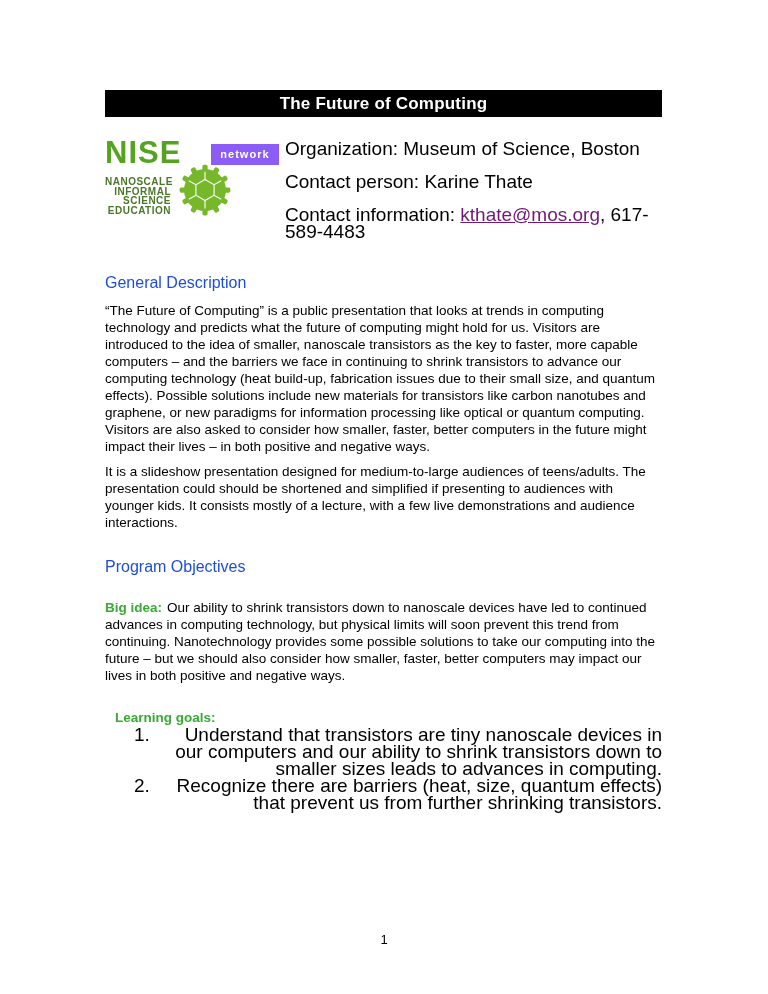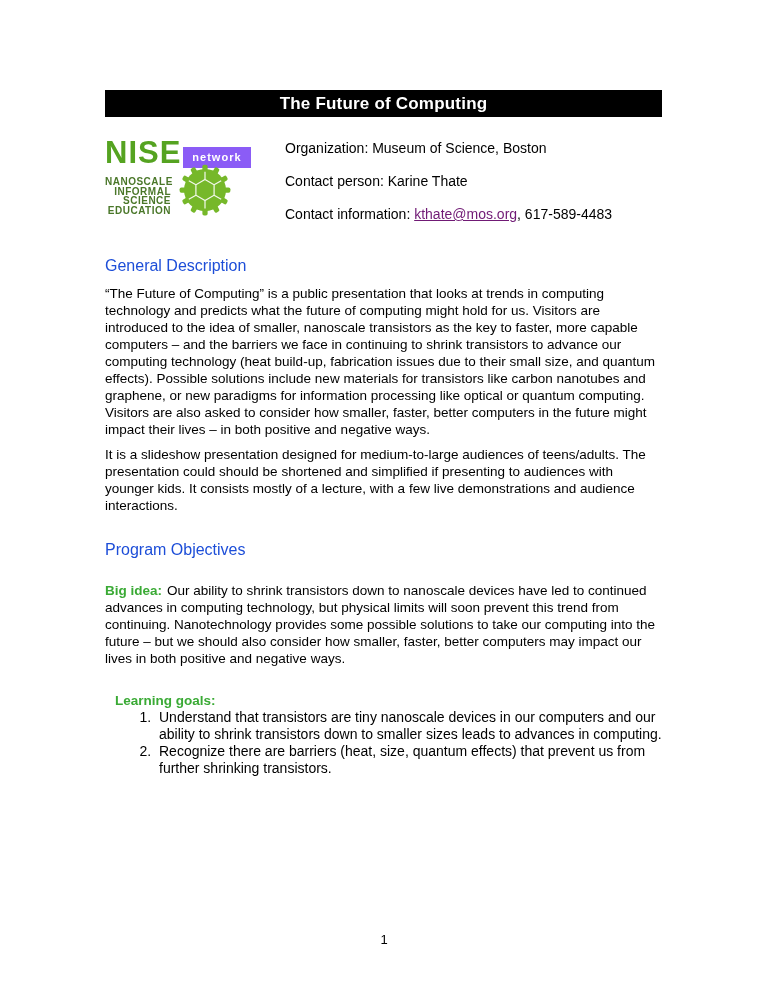--- a/index.html
+++ b/index.html
@@ -24,62 +24,62 @@
     height: 27px;
     display: flex; align-items: center; justify-content: center;
   }
   .title-bar .title-text {
     color: #ffffff; font-weight: bold; font-size: 17px; letter-spacing: 0.2px;
   }
 
   
   .header-row { display: flex; margin-top: 20px; min-height: 94px; }
   .logo { width: 170px; flex: 0 0 170px; }
-  .logo-top { display: flex; align-items: flex-end; }
+  .logo-top { display: flex; align-items: flex-start; gap: 28px; }
   .nise {
     font-size: 31px; font-weight: bold; color: #55a321;
     letter-spacing: 1px; line-height: 1;
   }
   .badge {
     background: #8b5cf6; color: #ffffff;
     font-size: 11px; font-weight: bold; letter-spacing: 1px;
     padding: 4px 9px 5px; margin-left: 2px; margin-top: 7px;
     display: inline-block;
   }
   .logo-bottom { display: flex; margin-top: 2px; }
   .tagline {
     font-size: 10px; font-weight: bold; color: #4a7729;
     line-height: 9.5px; letter-spacing: 0.5px;
     margin-top: 7px; width: 72px; text-align: right; padding-right: 6px;
   }
   .gear { display: inline-block; margin-top: -8px; }
 
   .contact { margin-left: 10px; padding-top: 3px; }
-  .contact p { font-size: 14px; line-height: 17px; margin-bottom: 16px; }
+  .contact p { font-size: 19px; line-height: 17px; margin-bottom: 16px; }
   .contact a.email { color: #701a75; text-decoration: underline; cursor: pointer; }
 
   
   h2.green-heading {
     color: #1d4ed8; font-size: 16px; font-weight: 400; line-height: 19px;
   }
   #general-heading { margin-top: 17px; }
   #objectives-heading { margin-top: 26px; }
   .green-label {
     color: #3aaa35; font-weight: bold; font-size: 13.5px; line-height: 17px;
   }
   .sub-heading { margin-top: 23px; }
   p.body-text { font-size: 13.5px; line-height: 17px; }
   #para1 { margin-top: 10px; }
   #para2 { margin-top: 8px; }
   #big-idea { margin-top: 23px; }
   #big-idea .green-label { margin-right: 5px; }
   #learning-goals-label { margin-top: 25px; margin-left: 10px; }
   ol.goals {
     margin: 0; padding-left: 50px;
-    font-size: 14px; line-height: 17px;
+    font-size: 19px; line-height: 17px; text-align: right;
   }
   ol.goals li { padding-left: 4px; }
 
   
   .footer {
     position: absolute; left: 0; right: 0; bottom: 47px;
     text-align: center; font-size: 13px;
   }
 </style>
 </head>

